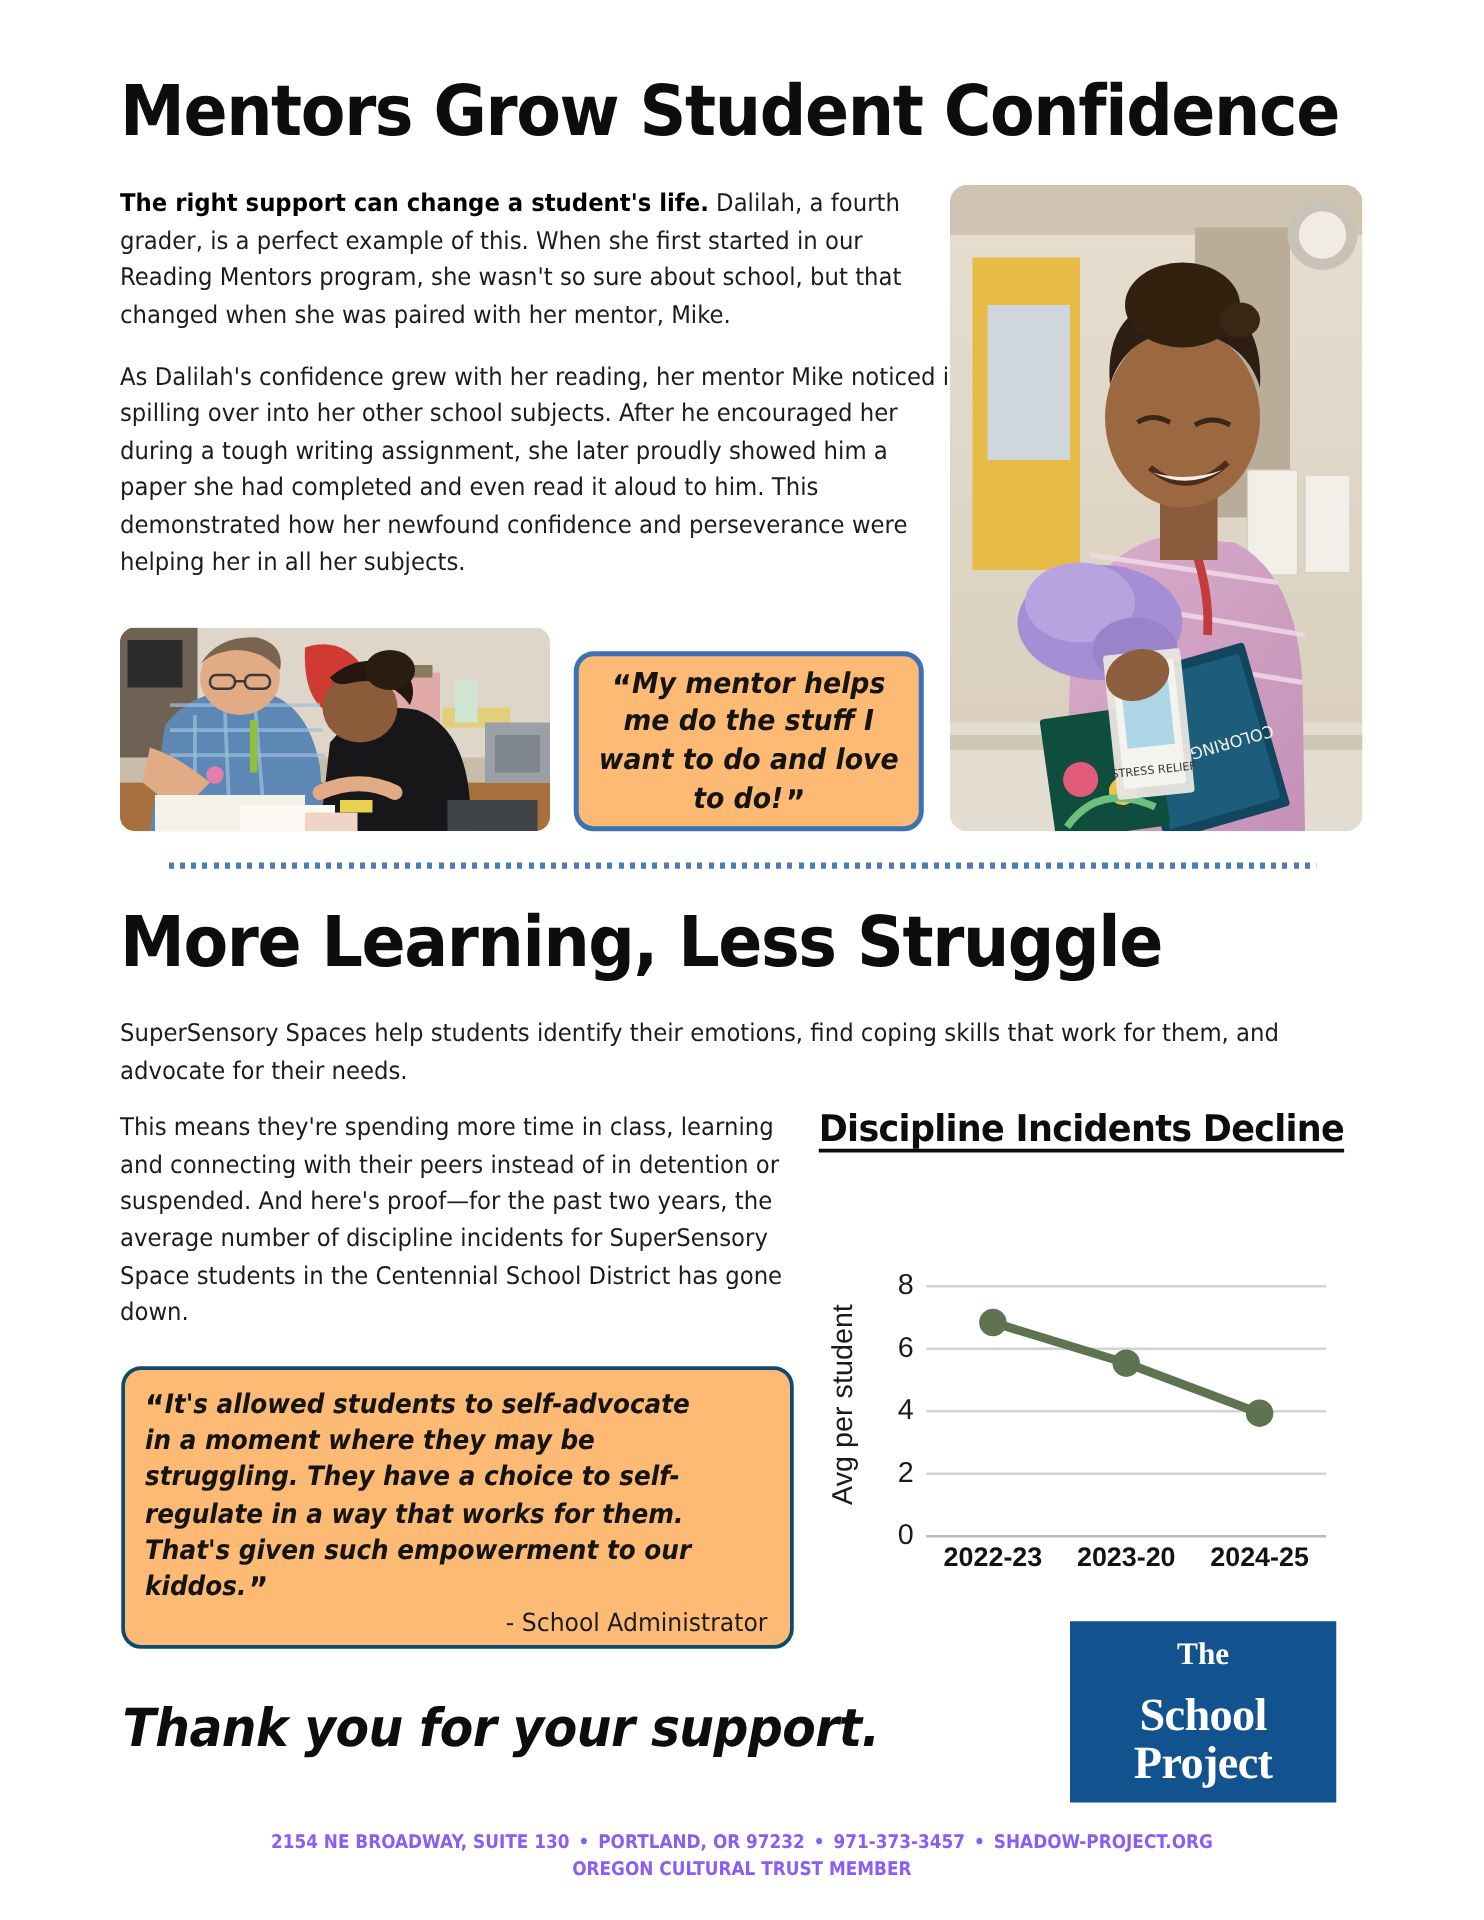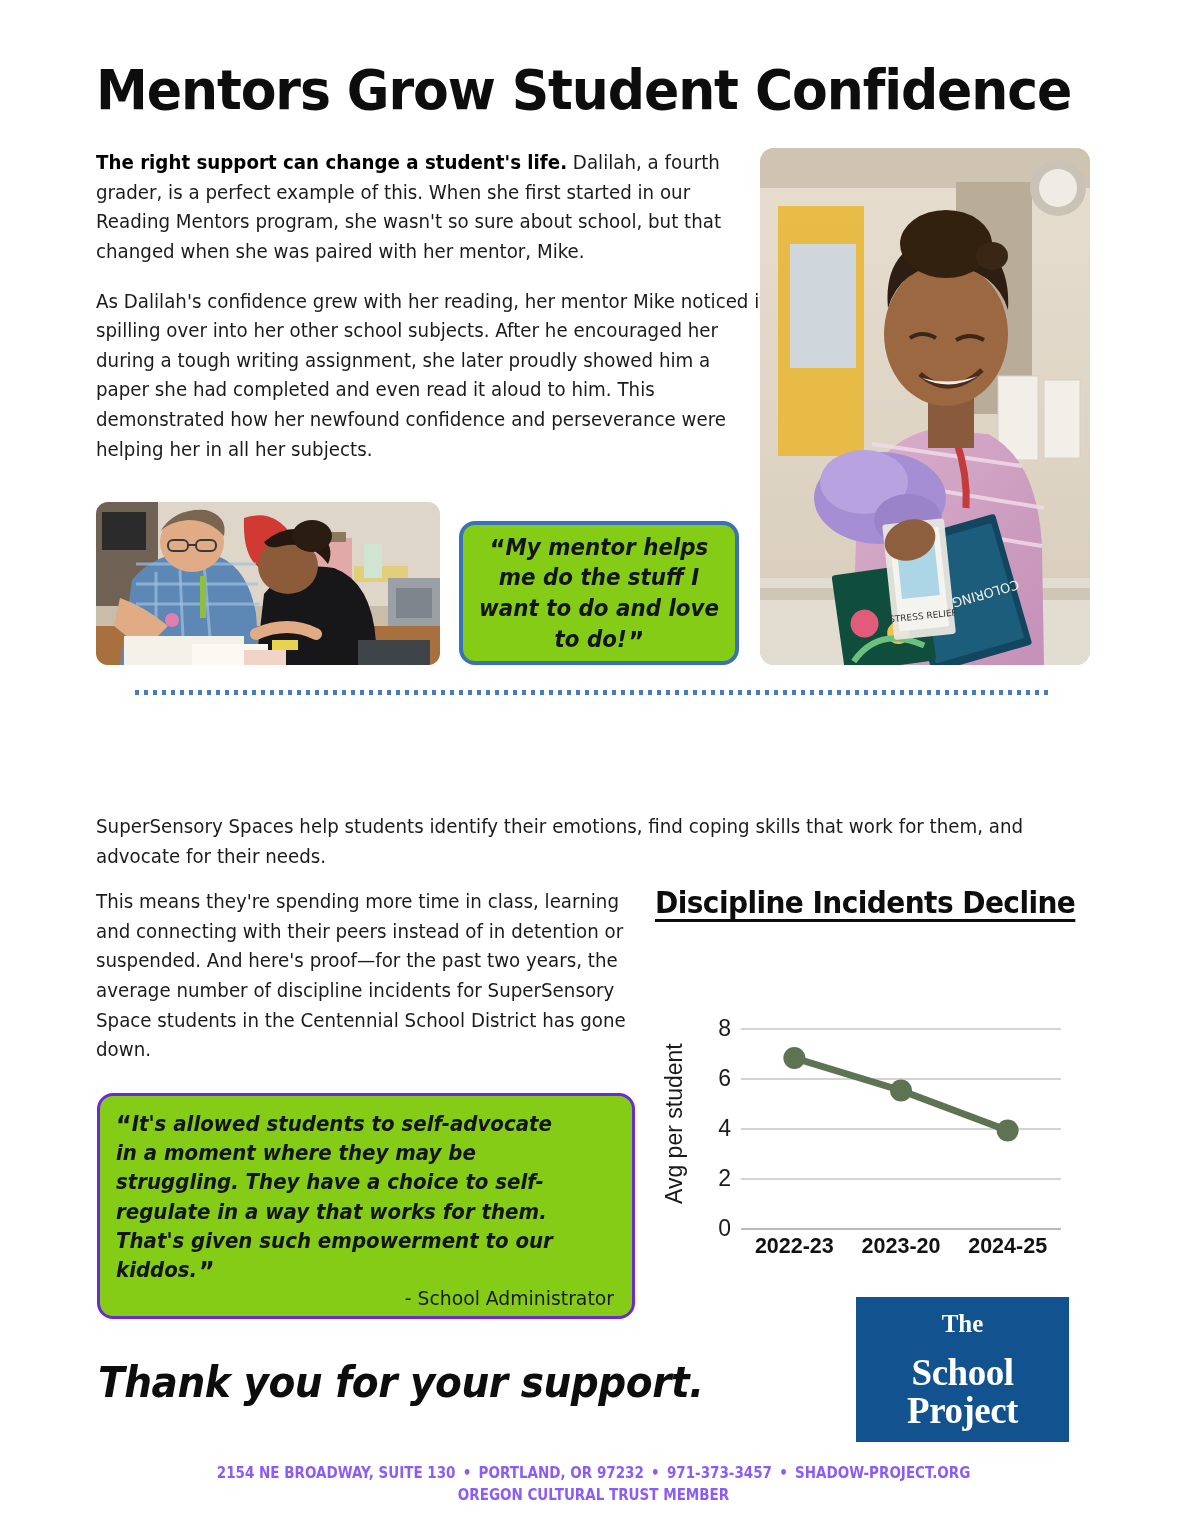--- a/index.html
+++ b/index.html
@@ -80,39 +80,39 @@
     width: 344px;
     height: 163px;
     border-radius: 12px;
     overflow: hidden;
   }
 
   
   .quote-box {
     position: absolute;
     box-sizing: border-box;
-    background: #84cc16;
+    background: #fdba74;
     border-radius: 16px;
   }
   #quote-box-blue {
     left: 459px;
     top: 521px;
     width: 280px;
     height: 144px;
     border: 4px solid #3b72b3;
     display: flex;
     align-items: center;
     justify-content: center;
   }
   #quote-box-green {
     left: 97px;
     top: 1093px;
     width: 538px;
     height: 226px;
-    border: 3px solid #6d28d9;
+    border: 3px solid #0c4a6e;
     padding: 13px 18px 8px 16px;
   }
   .quote-text {
     font-family: "DejaVu Sans", sans-serif;
     font-style: italic;
     font-weight: bold;
     color: #141414;
     transform: scaleX(0.92);
     transform-origin: left top;
   }
@@ -458,20 +458,23 @@
       <circle cx="76" cy="118" r="7" fill="#e37fae"></circle>
     </svg>
   </div>
 
   <div id="quote-box-blue" class="quote-box">
     <div id="quote-blue-text" class="quote-text"><span class="qmark qmark-open">“</span><span>My mentor helps me do the stuff I want to do and love to do!</span><span class="qmark qmark-close">”</span></div>
   </div>
 
   <div id="section-divider"></div>
 
+  <div id="section2-title-block">
+    <div class="display-title">More Learning, Less Struggle</div>
+  </div>
 
   <div id="section2-intro" class="body-text" style="width:1070px;">SuperSensory Spaces help students identify their emotions, find coping skills that work for them, and advocate for their needs.</div>
 
   <div id="section2-body" class="body-text" style="width:584px;">This means they're spending more time in class, learning and connecting with their peers instead of in detention or suspended. And here's proof—for the past two years, the average number of discipline incidents for SuperSensory Space students in the Centennial School District has gone down.</div>
 
   <div id="chart-panel">
     <div id="chart-title">Discipline Incidents Decline</div>
 
     <div id="chart-area">
       <div id="chart-ylabel">Avg per student</div>

